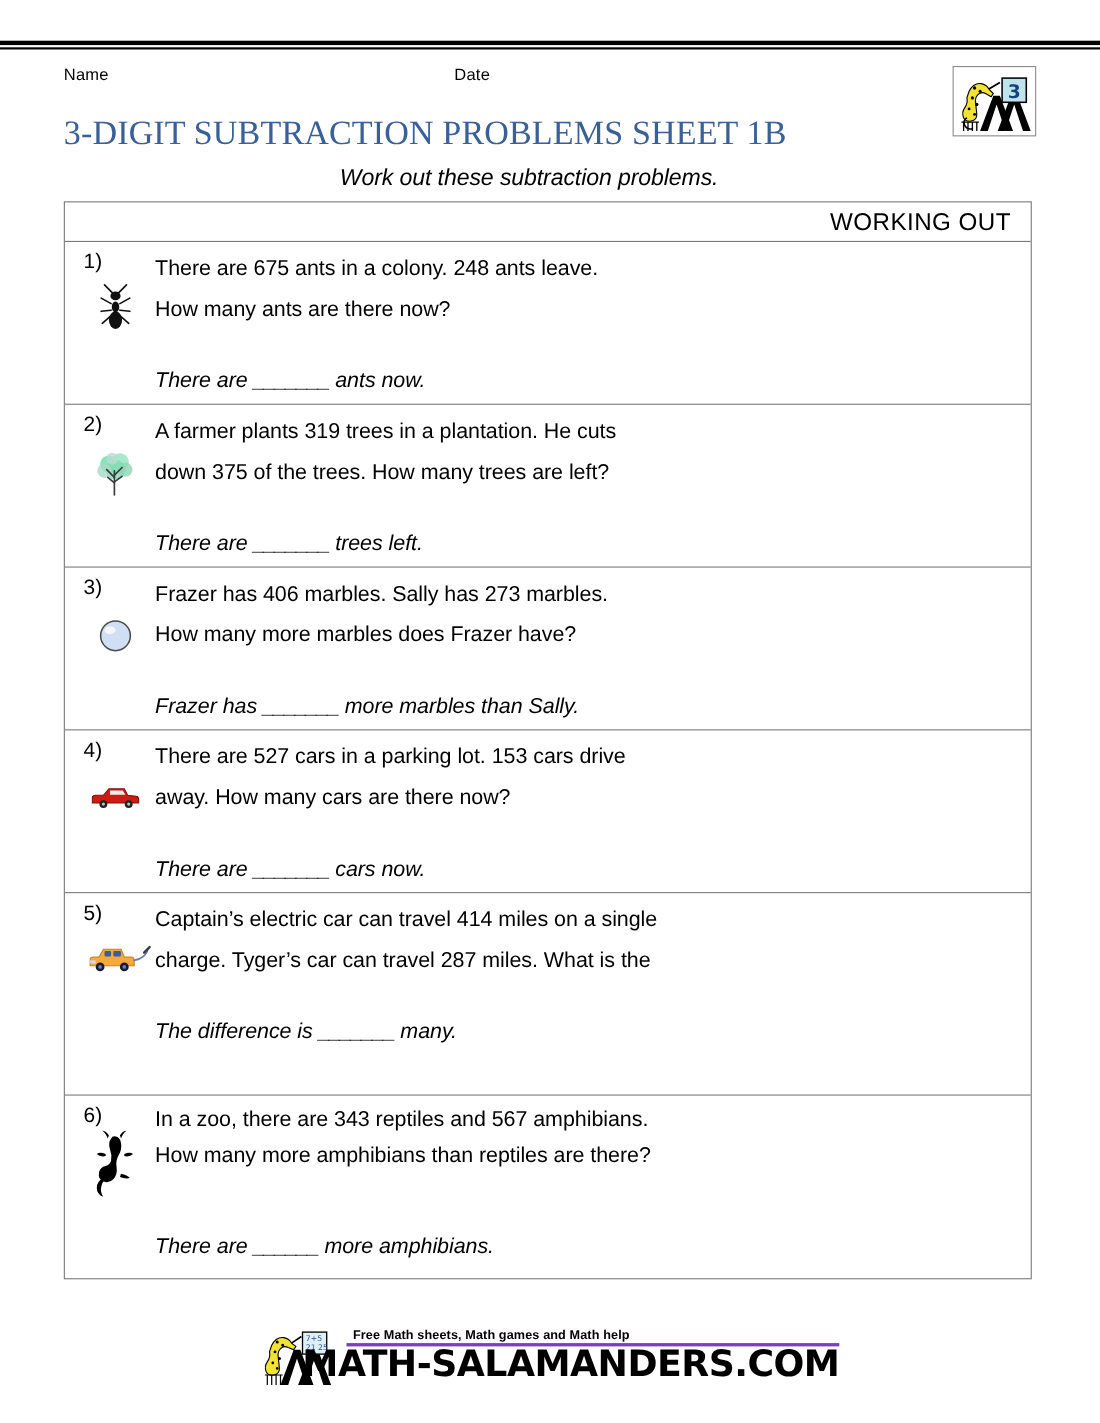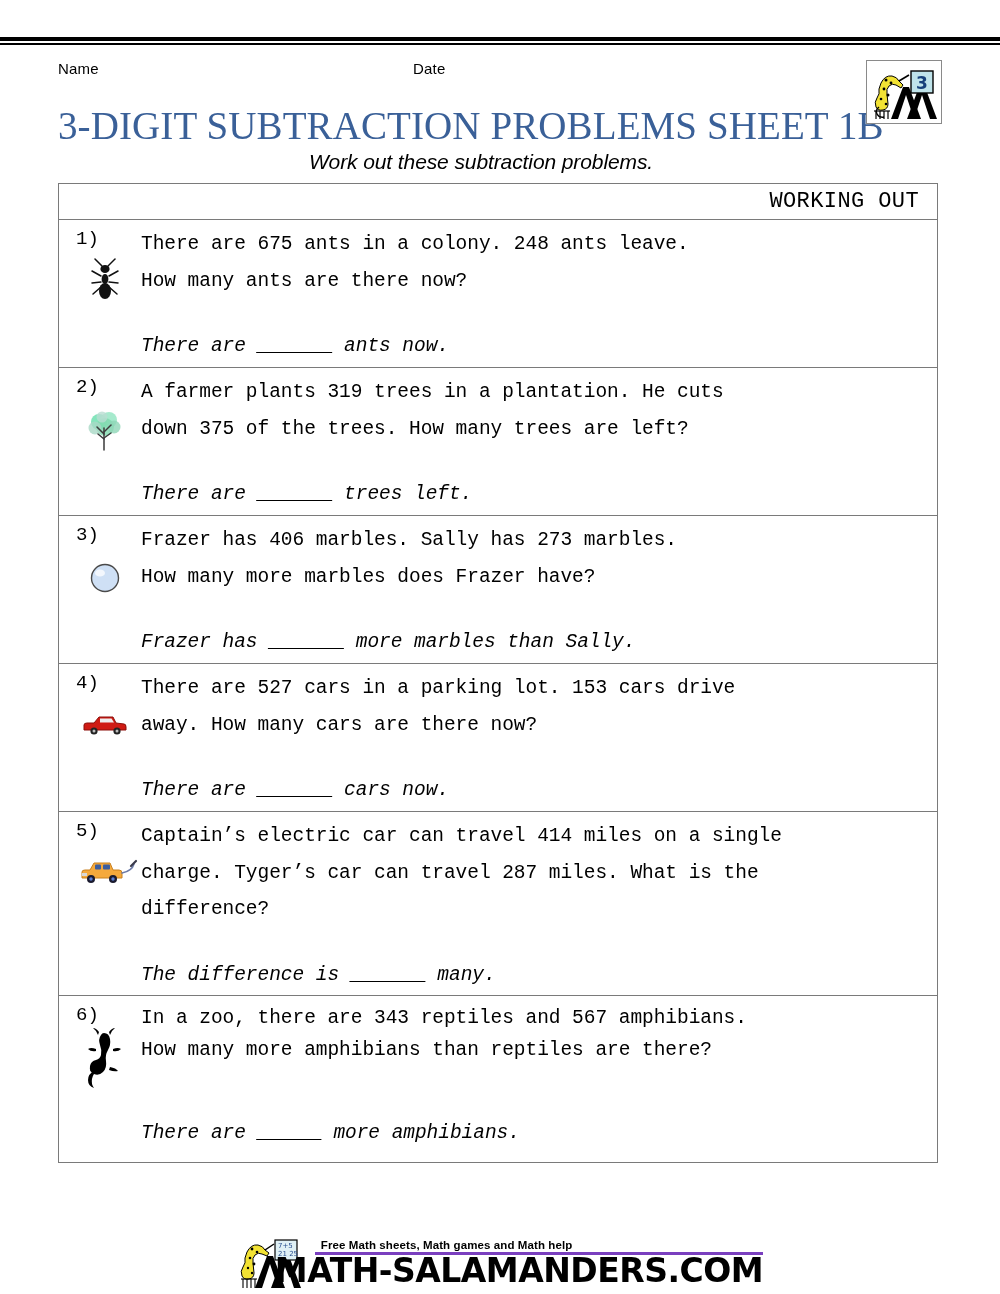--- a/index.html
+++ b/index.html
@@ -33,21 +33,21 @@
     font-size: 15px;
     letter-spacing: .2px;
   }
   .name-label { position: absolute; left: 0; top: 0; }
   .date-label { position: absolute; left: 355px; top: 0; }
 
   .sheet-title {
     position: absolute;
     left: 58px; top: 103px;
     font-family: "Liberation Serif", serif;
-    font-size: 39px;
+    font-size: 31px;
     color: #3a6098;
     letter-spacing: .1px;
     white-space: nowrap;
   }
 
   .sheet-subtitle {
     position: absolute;
     left: 0; top: 150px;
     width: 962px;
     text-align: center;
@@ -66,21 +66,20 @@
   }
 
   
   .worksheet-table {
     position: absolute;
     left: 58px; top: 183px;
     width: 880px;
     border: 1px solid #7a7a7a;
     border-collapse: collapse;
     background: #fff;
-    font-family: Liberation Mono, monospace;
   }
   .wt-row {
     border-bottom: 1px solid #7a7a7a;
     position: relative;
     display: block;
   }
   .wt-row:last-child { border-bottom: none; }
 
   .header-row {
     height: 36px;
@@ -130,21 +129,21 @@
 
   
   .footer {
     position: absolute;
     left: 0; top: 1205px;
     width: 1000px;
     display: flex;
     justify-content: center;
     align-items: flex-start;
   }
-  .footer-inner { display: flex; align-items: flex-end; margin-top: 29px; }
+  .footer-inner { display: flex; align-items: center; }
   .footer-text-wrap { margin-left: 2px; }
   .footer-tagline {
     font-size: 11.5px;
     font-weight: bold;
     letter-spacing: .1px;
     padding-left: 6px;
     white-space: nowrap;
   }
   .footer-rule {
     height: 3px;
@@ -335,21 +334,20 @@
             <circle cx="36" cy="21" r="1.7"></circle>
         </g>
         <rect x="5" y="15" width="5" height="3" fill="#d8d8d8"></rect>
         <path d="M45 15 Q55 13 57 6" stroke="#6b7aa8" stroke-width="1.6" fill="none" stroke-linecap="round"></path>
         <path d="M54 8 L59 3" stroke="#3a3a4a" stroke-width="2.2" stroke-linecap="round"></path>
       </svg>
     </div>
     <div class="text-cell">
       <div class="q-line">Captain’s electric car can travel 414 miles on a single</div>
       <div class="q-line">charge. Tyger’s car can travel 287 miles. What is the</div>
-      <div class="q-line">difference?</div>
       <div class="q-line" style="height:36px;">&nbsp;</div>
       <div class="answer-line"><span>The difference is </span><span class="blank">_______</span><span> many.</span></div>
     </div>
   </div>
 
   <div class="wt-row problem-row" style="height:166px;">
     <div class="num-cell">6)</div>
     <div class="icon-cell" style="top:30px;height:64px;">
       <svg width="38" height="62" viewBox="0 0 38 62">
         <g fill="#000">

